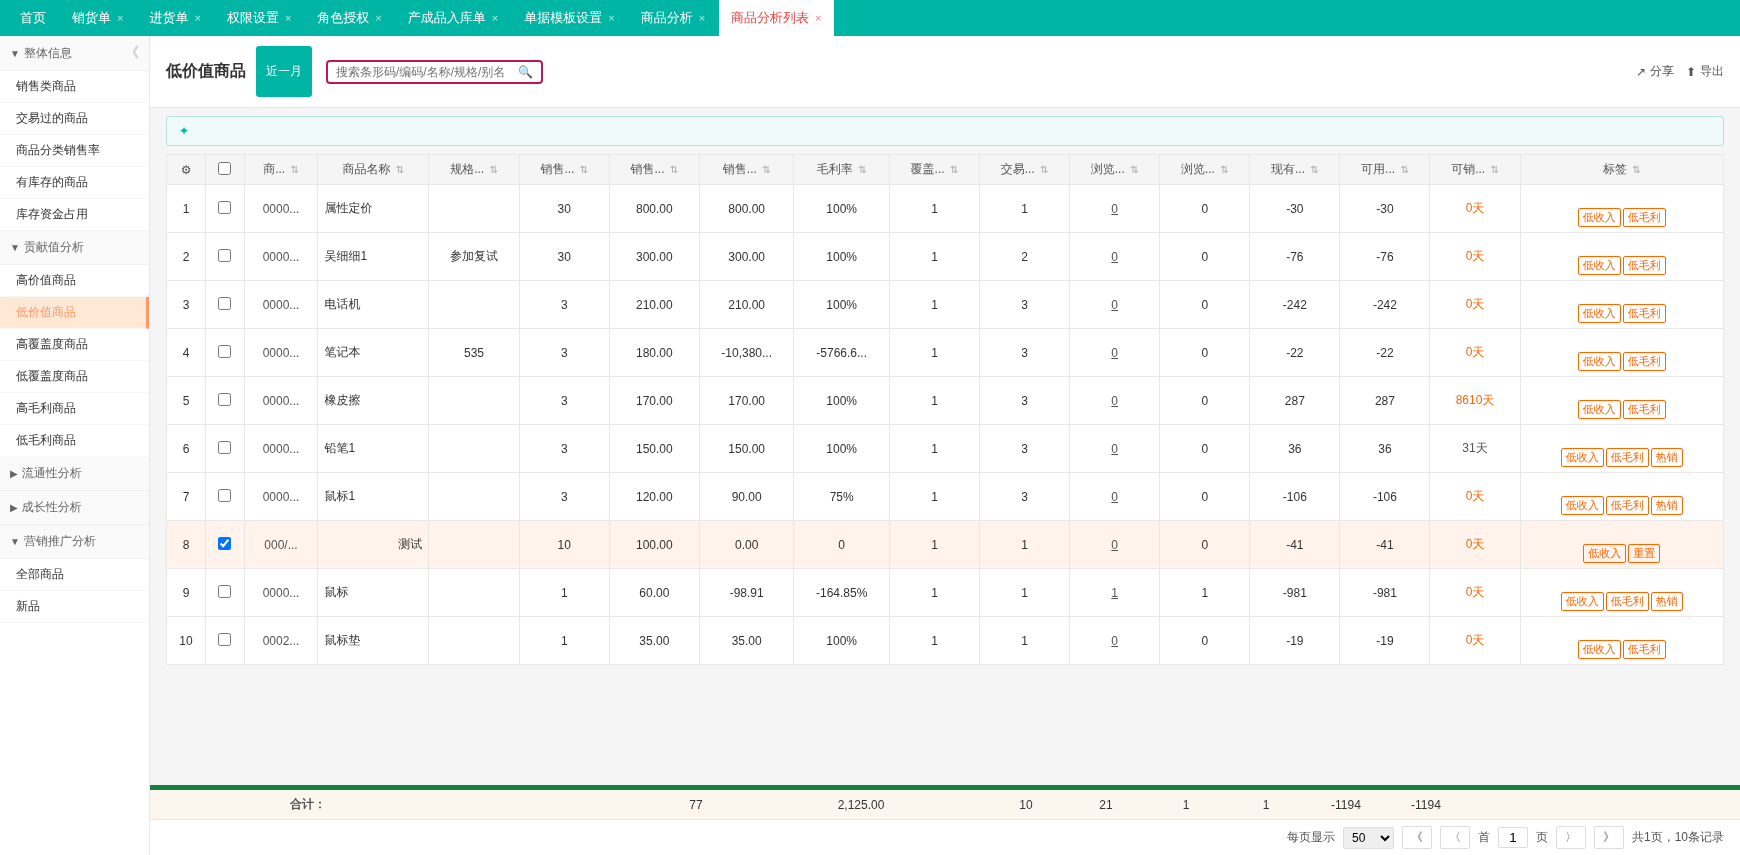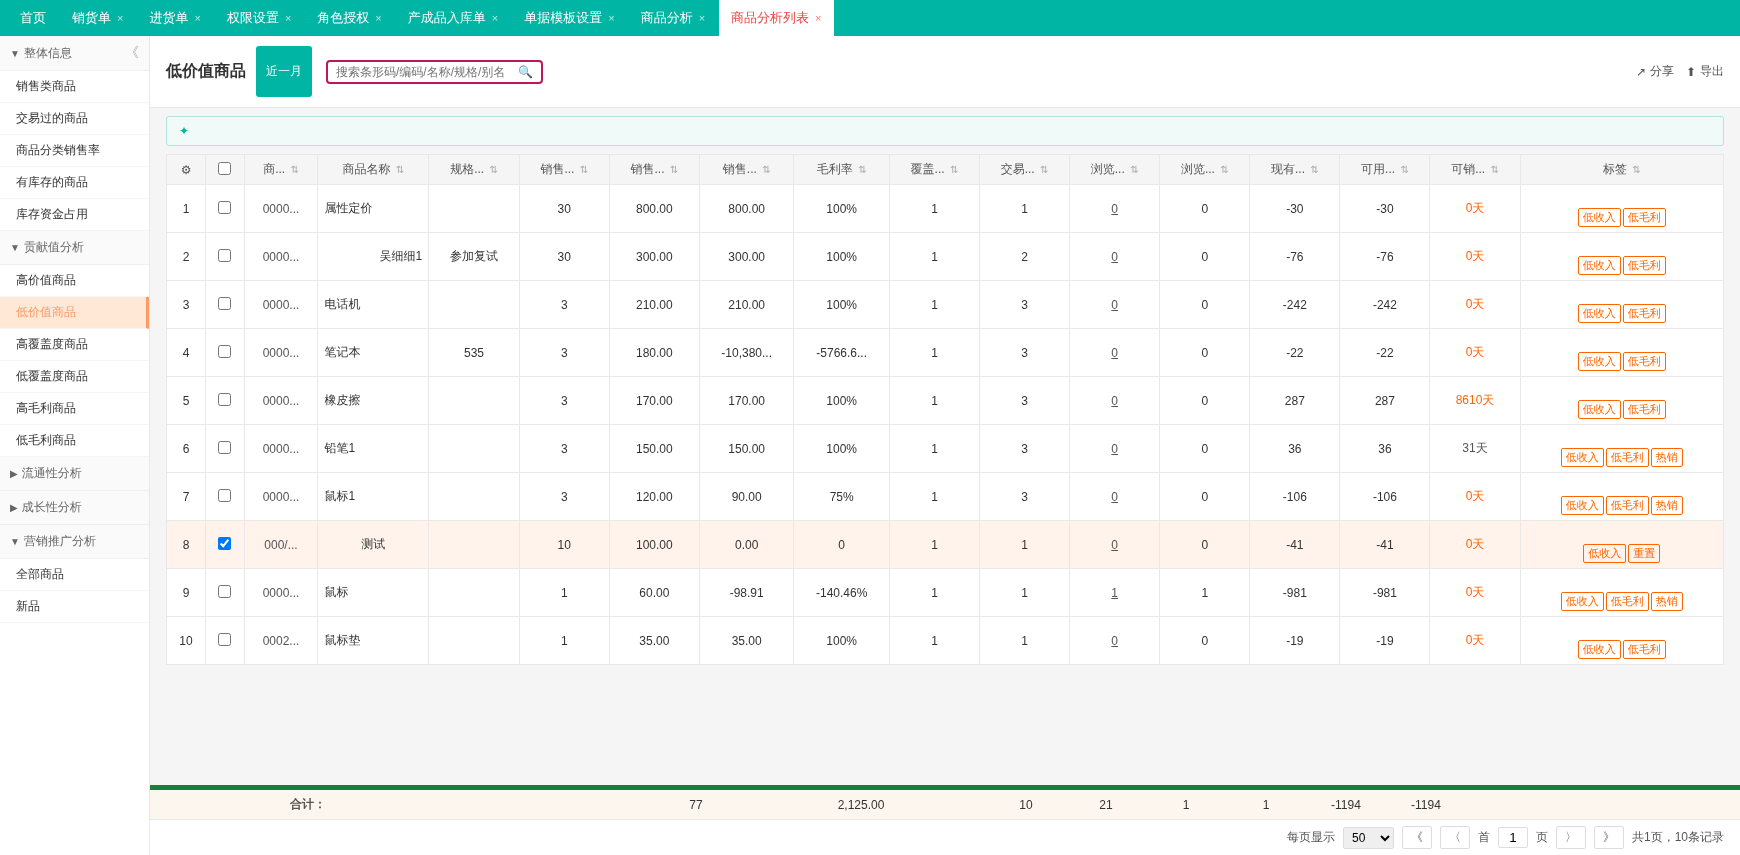--- a/index.html
+++ b/index.html
@@ -201,21 +201,21 @@
     <td>-30</td>
     <td style="color:#f60">0天</td>
     <td><span class="tag orange">低收入</span><span class="tag orange">低毛利</span></td>
   </tr>
             <tr>
     <td>2</td>
     <td class="checkbox-cell">
       <input type="checkbox" style="">
     </td>
     <td style="color:#555">0000...</td>
-    <td style="text-align:right">吴细细1</td>
+    <td style="text-align:left">吴细细1</td>
     <td>参加复试</td>
     <td>30</td>
     <td>300.00</td>
     <td>300.00</td>
     <td>100%</td>
     <td>1</td>
     <td>2</td>
     <td><span class="underline">0</span></td>
     <td>0</td>
     <td>-76</td>
@@ -327,21 +327,21 @@
     <td>-106</td>
     <td style="color:#f60">0天</td>
     <td><span class="tag orange">低收入</span><span class="tag orange">低毛利</span><span class="tag orange">热销</span></td>
   </tr>
             <tr class="highlighted">
     <td>8</td>
     <td class="checkbox-cell">
       <input type="checkbox" checked="" style="">
     </td>
     <td style="color:#555">000/...</td>
-    <td style="text-align:center">测试</td>
+    <td style="text-align:right">测试</td>
     <td></td>
     <td>10</td>
     <td>100.00</td>
     <td>0.00</td>
     <td>0</td>
     <td>1</td>
     <td>1</td>
     <td><span class="underline">0</span></td>
     <td>0</td>
     <td>-41</td>
@@ -353,21 +353,21 @@
     <td>9</td>
     <td class="checkbox-cell">
       <input type="checkbox" style="">
     </td>
     <td style="color:#555">0000...</td>
     <td style="text-align:left">鼠标</td>
     <td></td>
     <td>1</td>
     <td>60.00</td>
     <td>-98.91</td>
-    <td>-140.46%</td>
+    <td>-164.85%</td>
     <td>1</td>
     <td>1</td>
     <td><span class="underline">1</span></td>
     <td>1</td>
     <td>-981</td>
     <td>-981</td>
     <td style="color:#f60">0天</td>
     <td><span class="tag orange">低收入</span><span class="tag orange">低毛利</span><span class="tag orange">热销</span></td>
   </tr>
             <tr>

